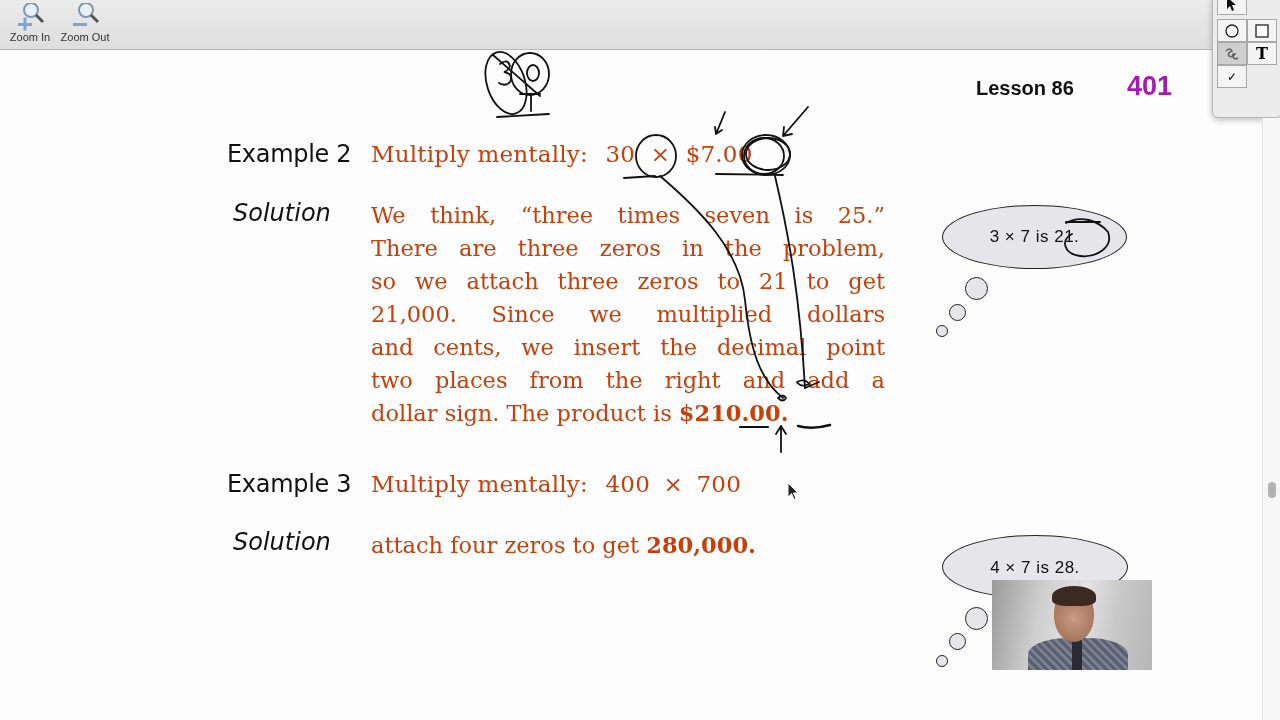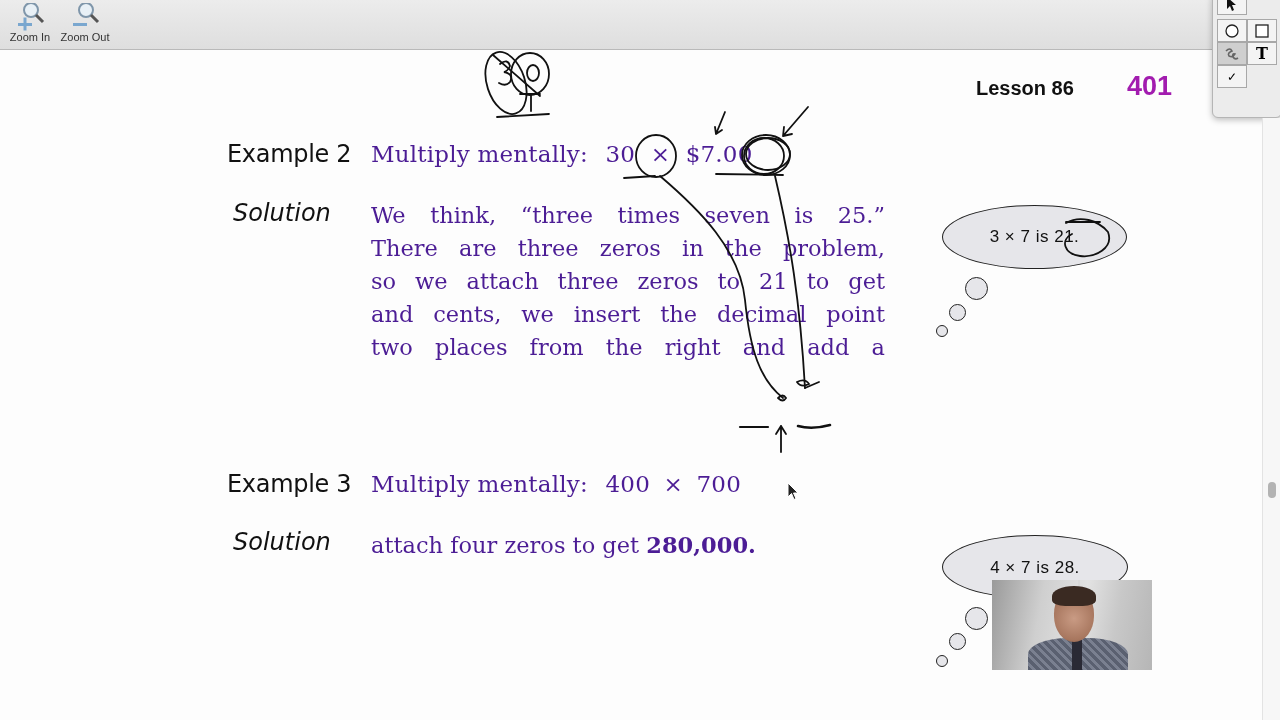--- a/index.html
+++ b/index.html
@@ -26,21 +26,21 @@
     .page-num { position: absolute; top: 71px; left: 1127px; font-size: 27px; font-weight: bold; color: #a21caf; }
 
     .ex-label {
       position: absolute; left: 207px; font-family: "DejaVu Sans", sans-serif;
       font-size: 24px; color: #111; letter-spacing: -0.3px; margin-left: 20px;
     }
     .sol-label {
       position: absolute; left: 233px; font-family: "DejaVu Sans", sans-serif;
       font-size: 24px; font-style: italic; color: #111;
     }
-    .serif { font-family: "DejaVu Serif", serif; color: #4c1d95; }
+    .serif { font-family: "DejaVu Serif", serif; color: #c2410c; }
     .problem { position: absolute; left: 371px; font-size: 23px; letter-spacing: 0.2px; white-space: nowrap; }
     .para {
       position: absolute; left: 371px; width: 514px; font-size: 22.5px; line-height: 33px;
       text-align: justify; text-align-last: left;
     }
     .para .line { display: block; text-align: justify; text-align-last: justify; white-space: nowrap; }
     .para .line.last { text-align-last: left; }
     .bold { font-weight: bold; }
 
     
@@ -136,22 +136,24 @@
     <span style="margin-left:10px;">30</span>
     <span style="margin-left:8px;">×</span>
     <span style="margin-left:8px;">$7.00</span>
   </div>
 
   <span class="sol-label" style="top:199px;">Solution</span>
   <div class="para serif" style="top:199px;">
     <span class="line">We think, “three times seven is 25.”</span>
     <span class="line">There are three zeros in the problem,</span>
     <span class="line">so we attach three zeros to 21 to get</span>
+    <span class="line">21,000. Since we multiplied dollars</span>
     <span class="line">and cents, we insert the decimal point</span>
     <span class="line">two places from the right and add a</span>
+    <span class="line last"><span>dollar sign. The product is </span><span class="bold">$210.00.</span></span>
   </div>
 
   <div class="bubble" style="left:942px; top:205px; width:185px; height:64px;">
     <span>3 × 7 is 21.</span>
   </div>
   <div class="dot" style="left:965px; top:277px; width:23px; height:23px;"></div>
   <div class="dot" style="left:949px; top:304px; width:17px; height:17px;"></div>
   <div class="dot" style="left:936px; top:325px; width:12px; height:12px;"></div>
 
   <span class="ex-label" style="top:470px;">Example 3</span>

